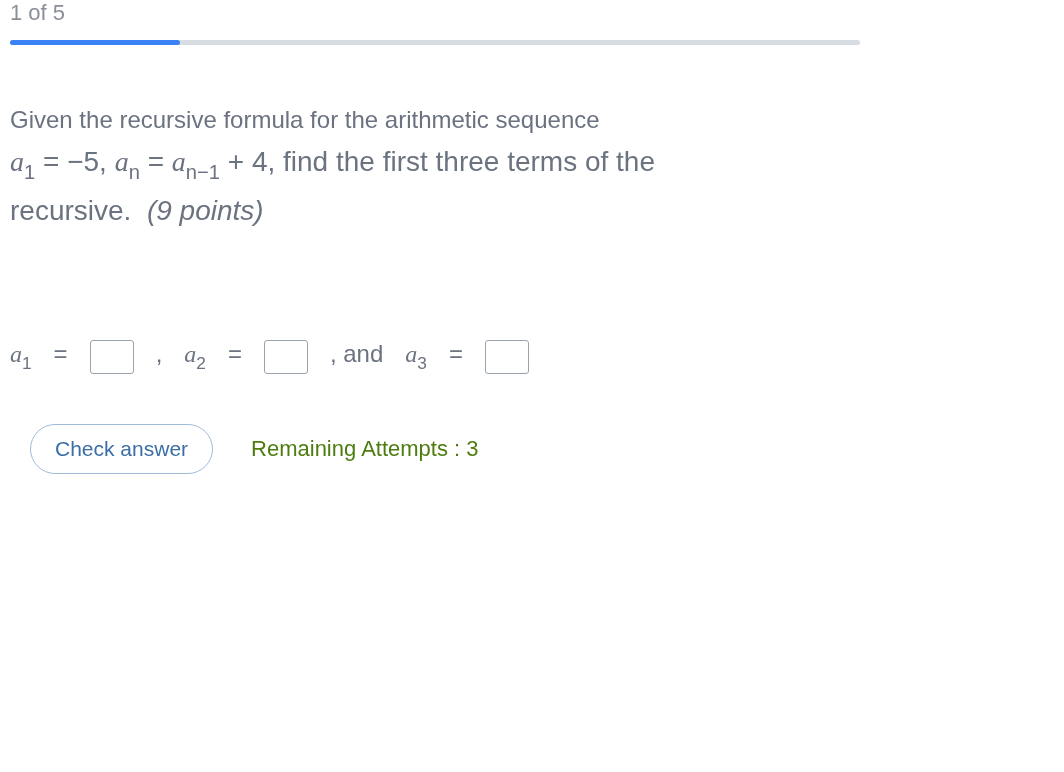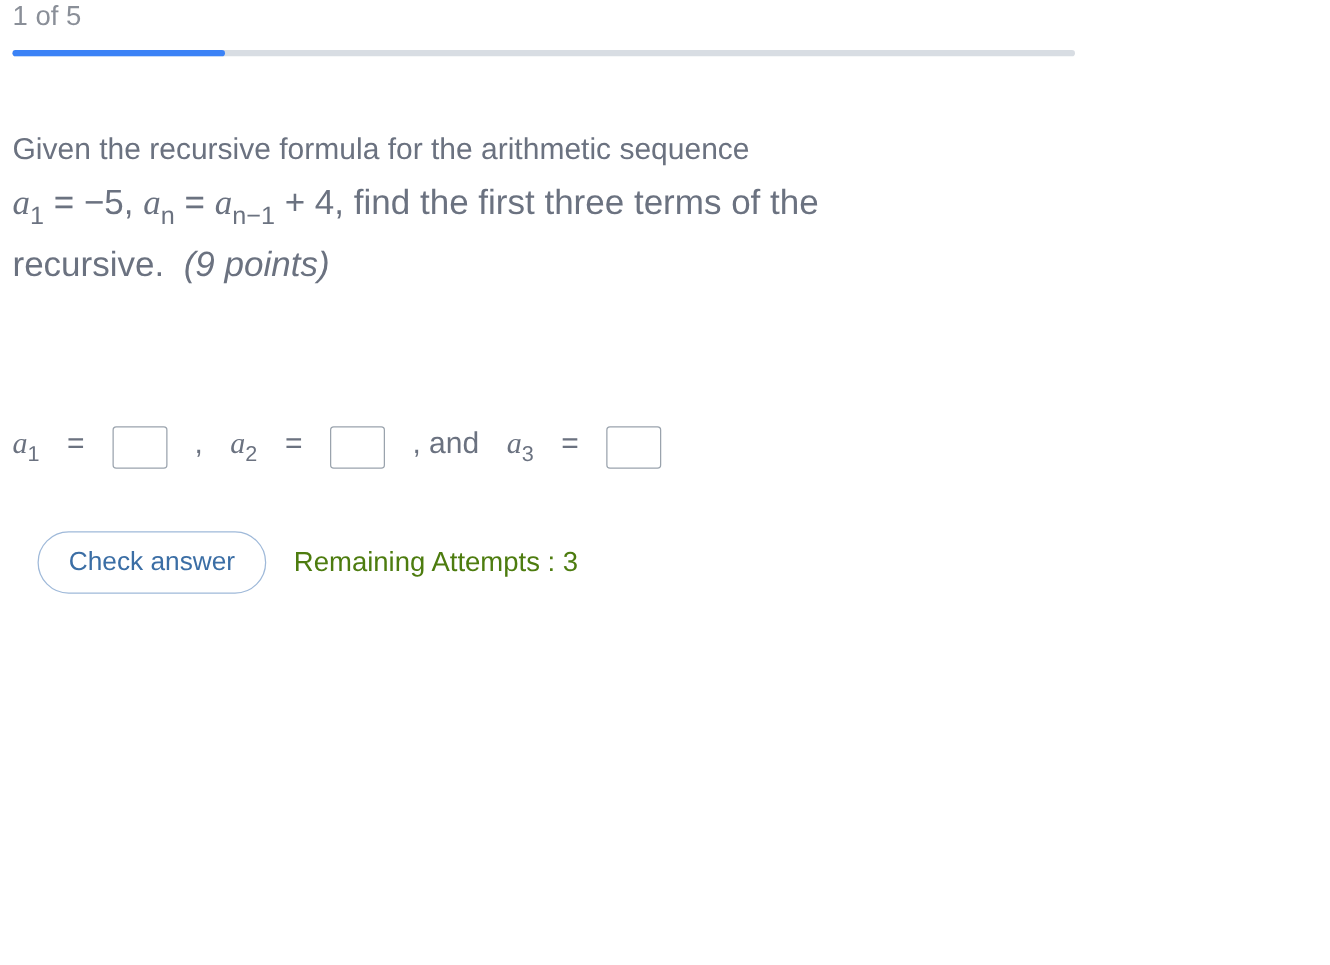--- a/index.html
+++ b/index.html
@@ -106,21 +106,21 @@
       font-size: 20px;
       text-align: center;
       color: #4b5563;
       vertical-align: middle;
     }
     .actions-row {
       margin-top: 50px;
       padding-left: 30px;
       display: flex;
       align-items: center;
-      gap: 22px;
+      gap: 38px;
     }
     .check-btn {
       border: 1.5px solid #9fb9d9;
       background: #fff;
       color: #3b6ea5;
       font-size: 21px;
       padding: 12px 24px;
       border-radius: 999px;
       cursor: pointer;
       font-family: inherit;

